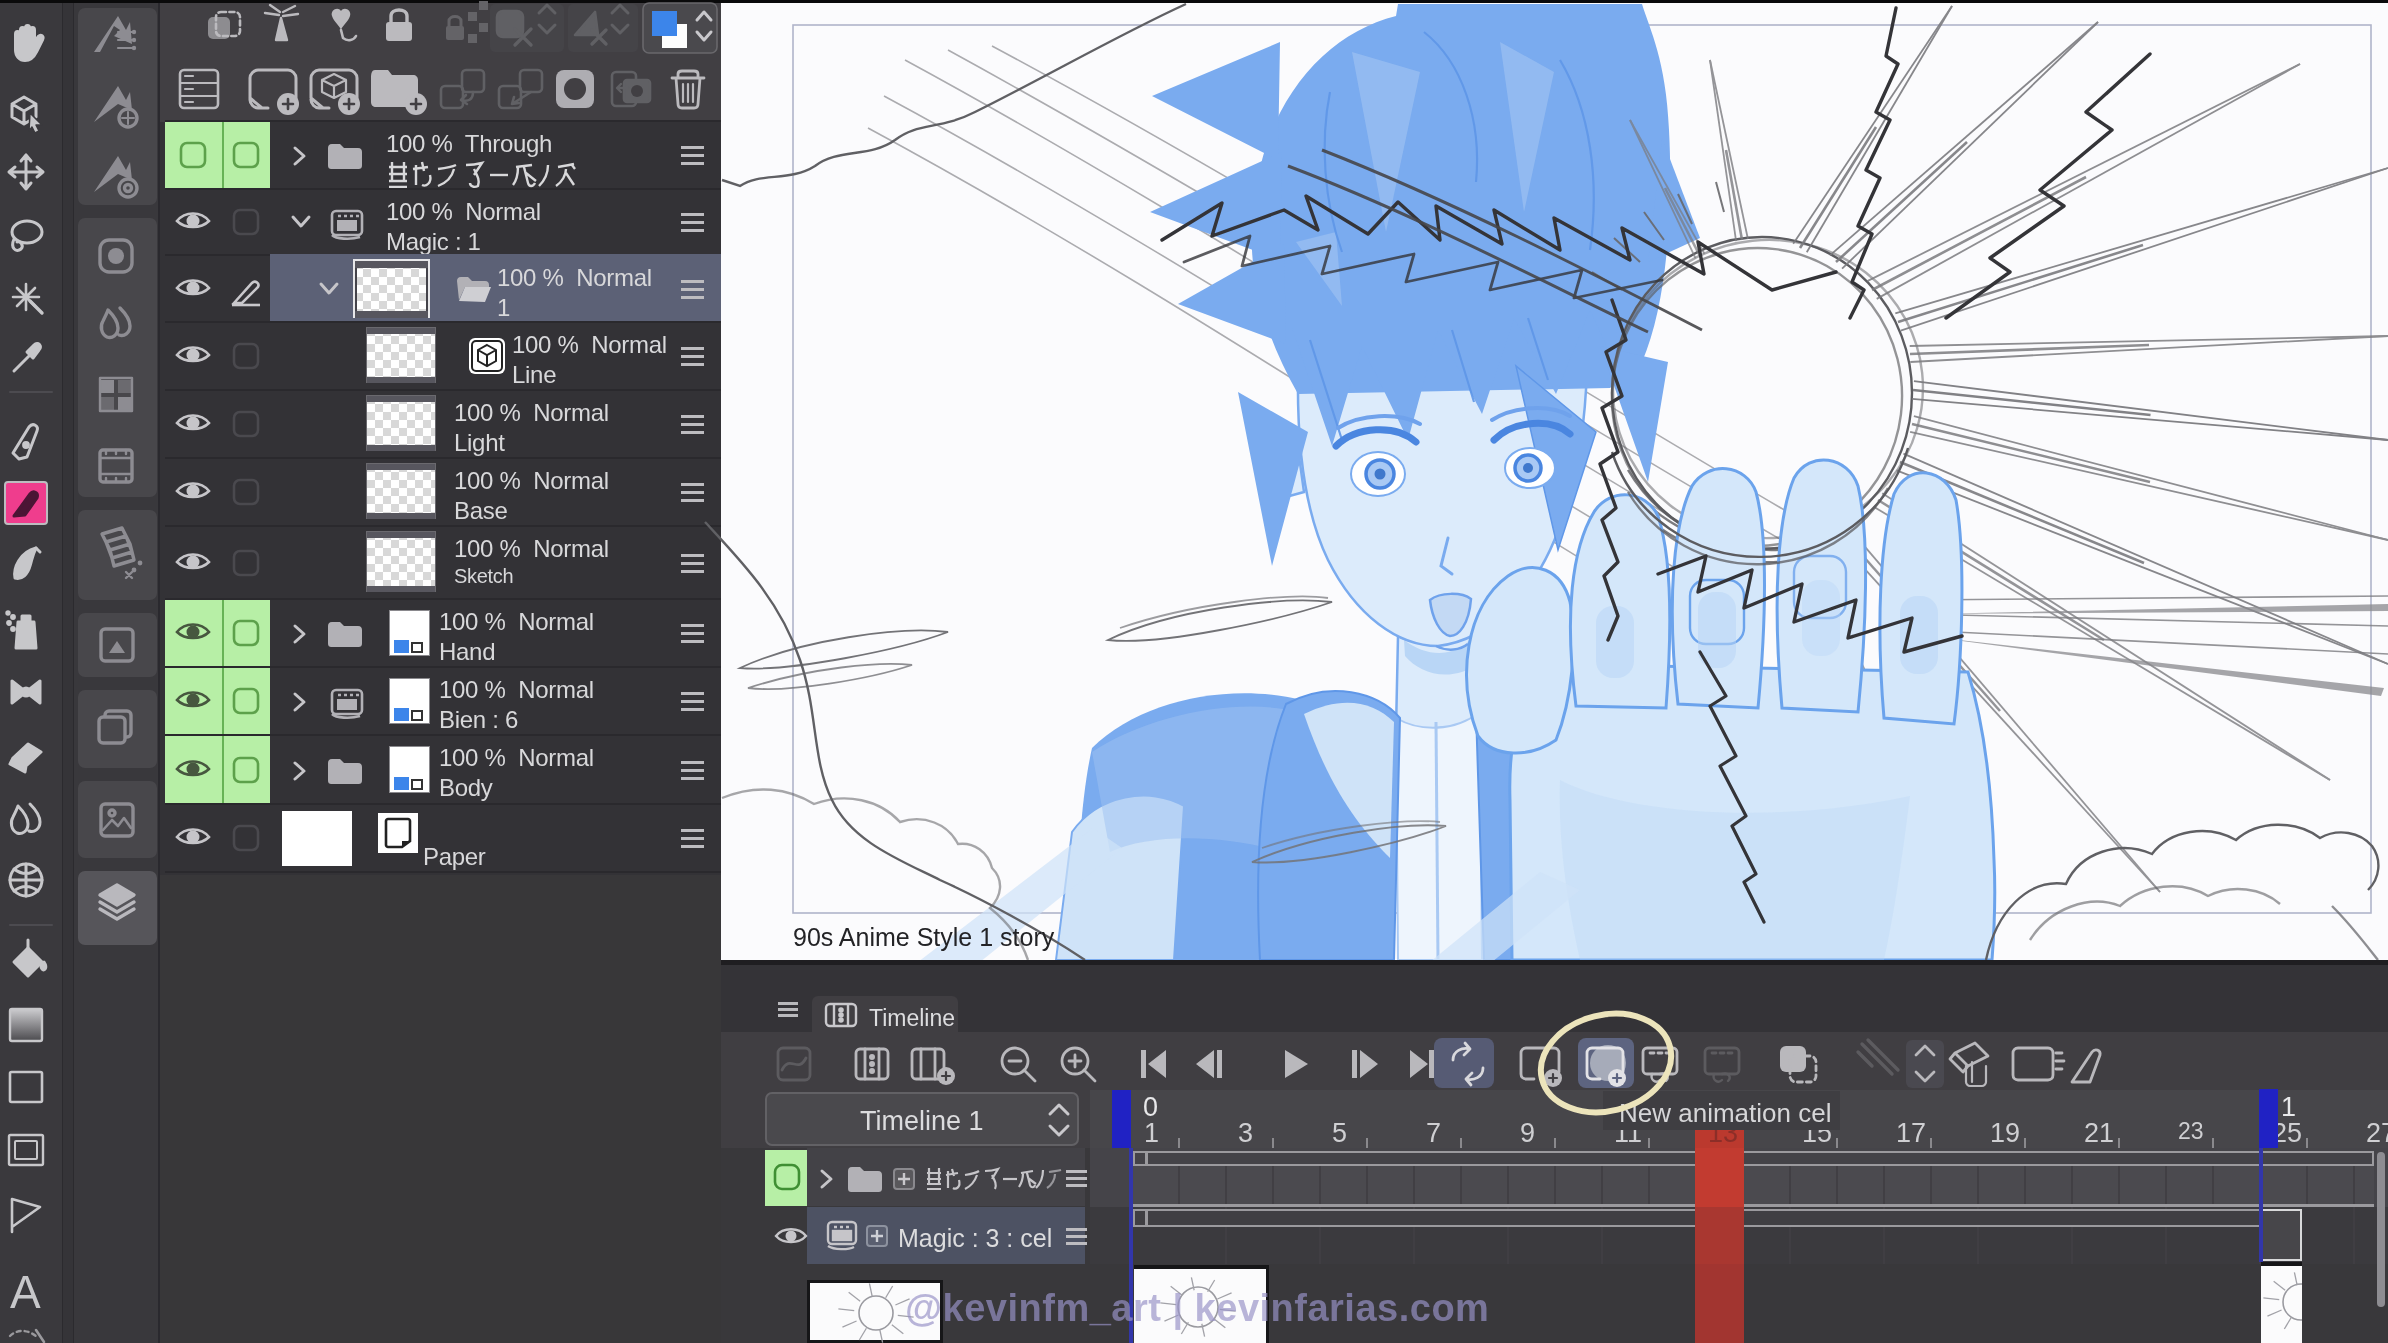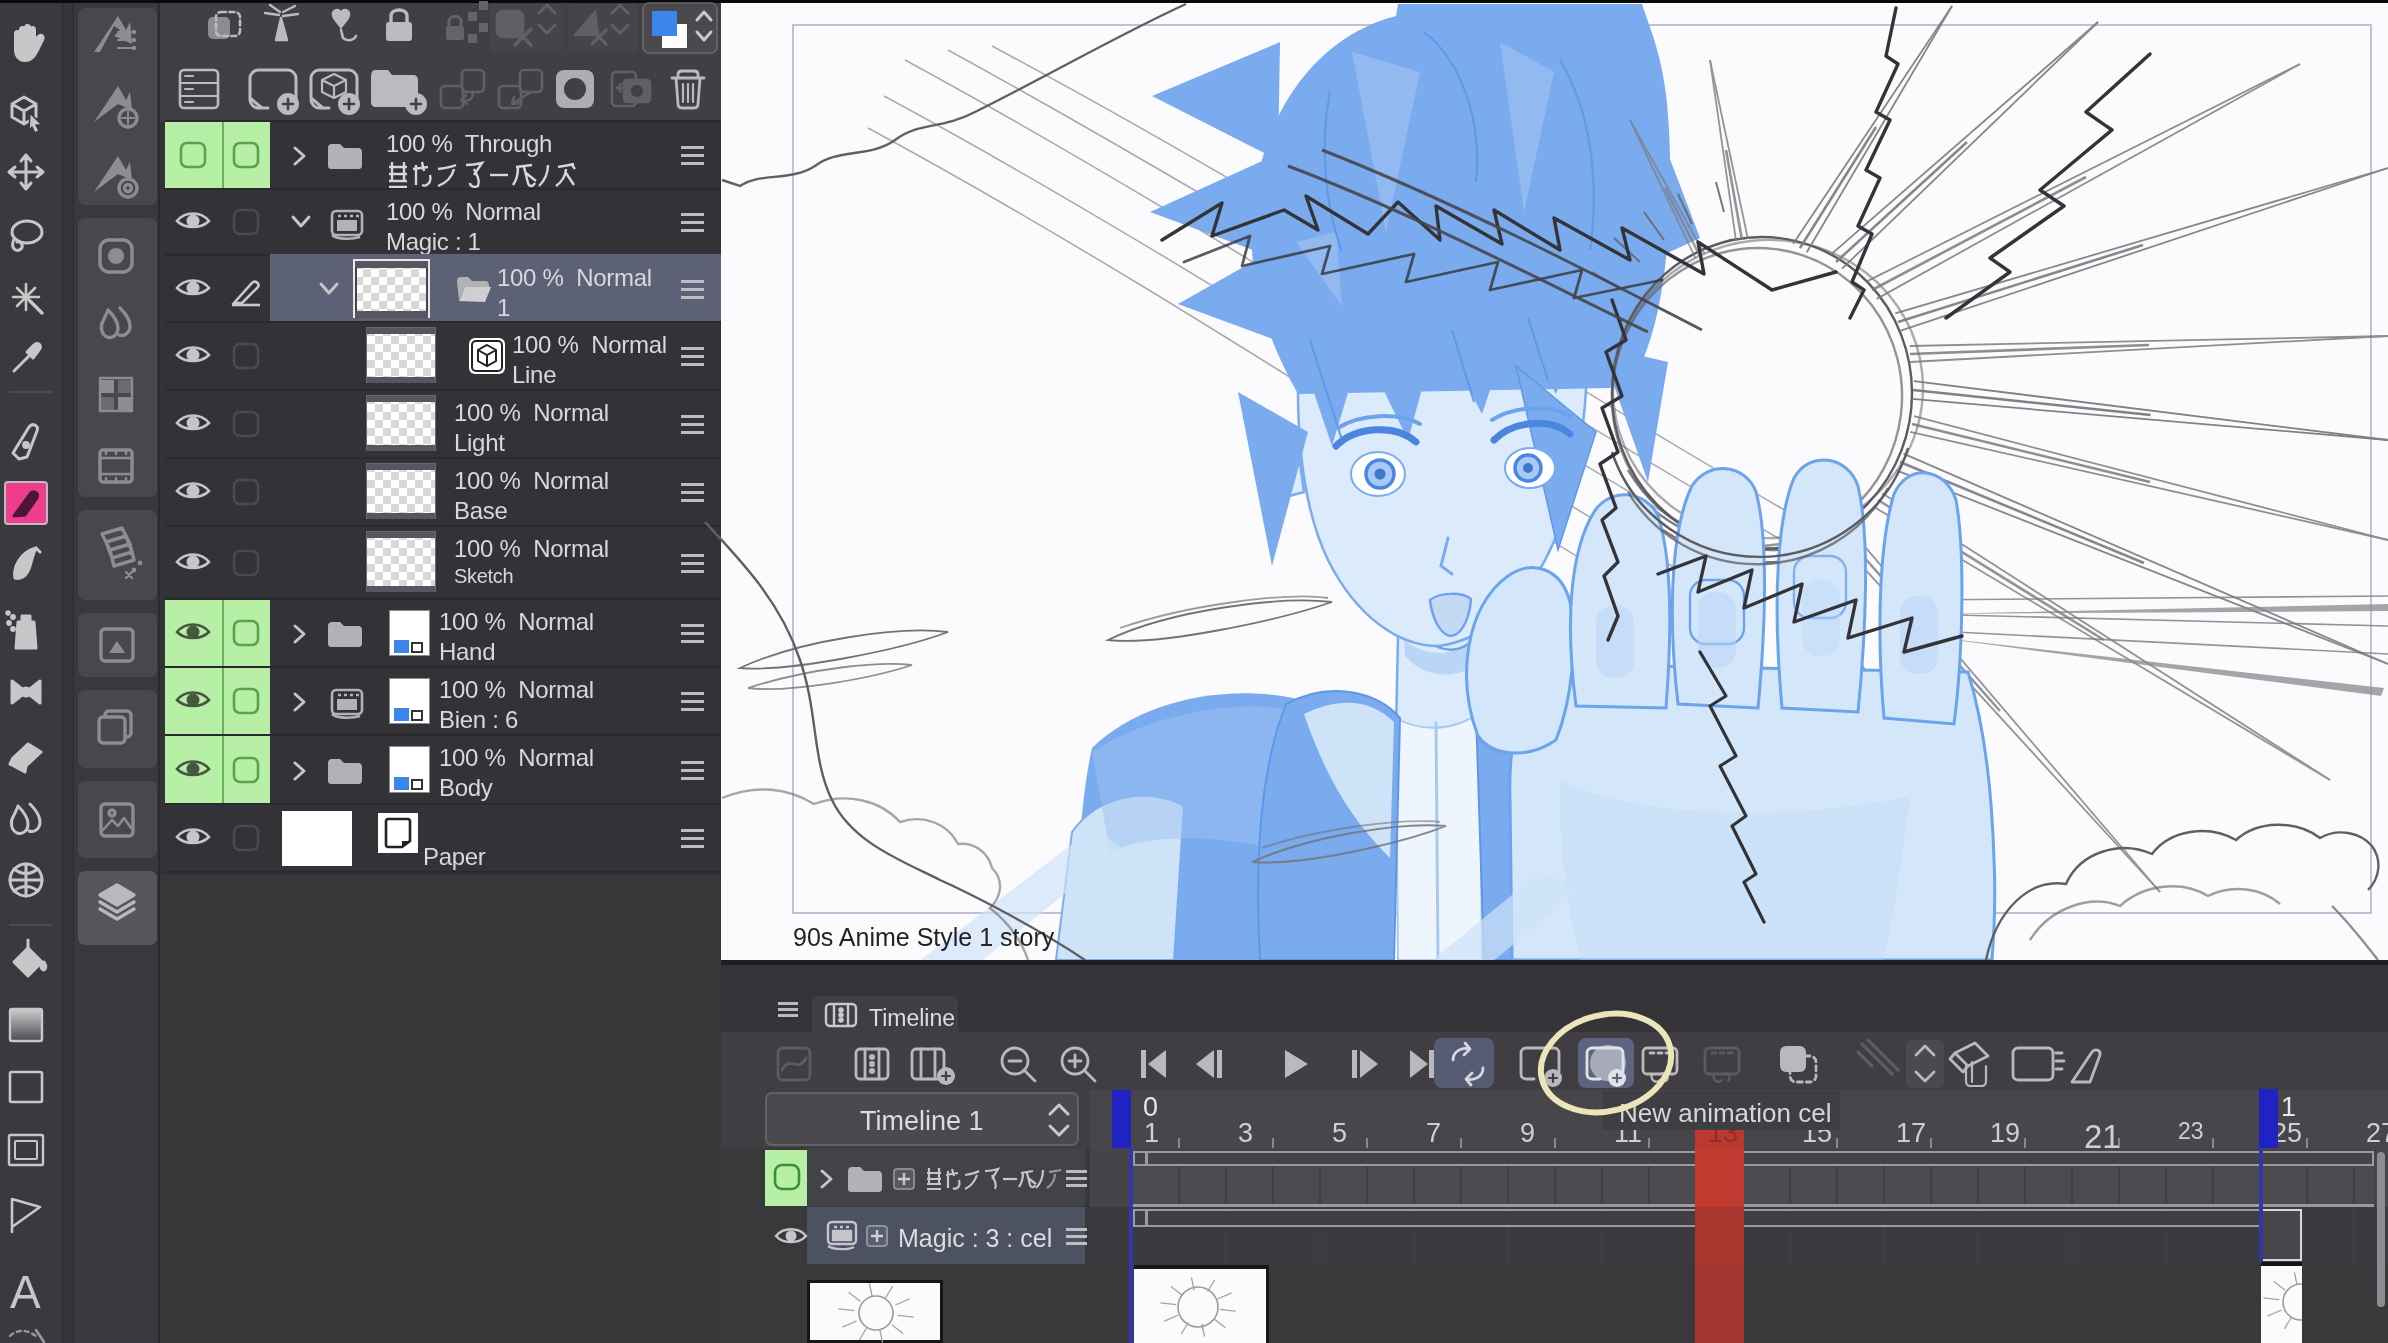--- a/index.html
+++ b/index.html
@@ -791,21 +791,21 @@
     <div class="txt" style="left:1144px;top:1118px;font-size:27px;color:#cfcfd2">1</div>
     <div class="txt" style="left:1238px;top:1118px;font-size:27px;color:#cfcfd2">3</div>
     <div class="txt" style="left:1332px;top:1118px;font-size:27px;color:#cfcfd2">5</div>
     <div class="txt" style="left:1426px;top:1118px;font-size:27px;color:#cfcfd2">7</div>
     <div class="txt" style="left:1520px;top:1118px;font-size:27px;color:#cfcfd2">9</div>
     <div class="txt" style="left:1614px;top:1118px;font-size:27px;color:#cfcfd2">11</div>
     <div class="txt" style="left:1708px;top:1118px;font-size:27px;color:#cfcfd2">13</div>
     <div class="txt" style="left:1802px;top:1118px;font-size:27px;color:#cfcfd2">15</div>
     <div class="txt" style="left:1896px;top:1118px;font-size:27px;color:#cfcfd2">17</div>
     <div class="txt" style="left:1990px;top:1118px;font-size:27px;color:#cfcfd2">19</div>
-    <div class="txt" style="left:2084px;top:1118px;font-size:33px;color:#cfcfd2">21</div>
+    <div class="txt" style="left:2084px;top:1118px;font-size:27px;color:#cfcfd2">21</div>
     <div class="txt" style="left:2178px;top:1118px;font-size:23px;color:#cfcfd2">23</div>
     <div class="txt" style="left:2272px;top:1118px;font-size:27px;color:#cfcfd2">25</div>
     <div class="txt" style="left:2366px;top:1118px;font-size:27px;color:#cfcfd2">27</div>
     <div class="txt" style="left:1143px;top:1092px;font-size:27px;color:#e8e8ea">0</div>
     <div class="txt" style="left:2281px;top:1092px;font-size:27px;color:#e8e8ea">1</div>
     <div class="abs" style="left:1112px;top:1090px;width:19px;height:58px;background:#2022c4"></div>
     <div class="abs" style="left:1129px;top:1148px;width:4px;height:195px;background:#3236aa"></div>
     <div class="abs" style="left:2259px;top:1089px;width:19px;height:59px;background:#2022c4"></div>
     <div class="abs" style="left:2259px;top:1148px;width:4px;height:114px;background:#3236aa"></div>
     <div class="abs" style="left:1695px;top:1091px;width:49px;height:57px;background:#bb392e"></div>
@@ -952,13 +952,14 @@
     <path d="M1955,1053 L1975,1043 L1988,1056 L1968,1066 Z M1968,1066 L1963,1072 L1950,1059 L1955,1053"></path>
     <path d="M1972,1062 L1972,1082 M1966,1066 L1966,1082 C1966,1084 1968,1086 1970,1086 L1982,1086 C1984,1086 1986,1084 1986,1082 L1986,1066" stroke-width="2.2"></path>
     <path d="M2018,1048 L2048,1048 C2051,1048 2053,1050 2053,1053 L2053,1075 C2053,1078 2051,1080 2048,1080 L2018,1080 C2015,1080 2013,1078 2013,1075 L2013,1053 C2013,1050 2015,1048 2018,1048 Z M2056,1053 L2062,1053 M2056,1061 L2064,1061 M2056,1069 L2062,1069"></path>
     <path d="M2072,1082 L2092,1052 C2095,1048 2101,1050 2100,1055 L2090,1082 Z"></path>
   </svg>
     <div class="abs" style="left:1603px;top:1091px;width:237px;height:39px;background:#3f3e42"></div>
     <div class="txt" style="left:1619px;top:1098px;font-size:26px;color:#d6d6d8">New animation cel</div>
     <svg style="left:1521px;top:998px;width:180px;height:140px" viewBox="0 0 180 140">
       <ellipse cx="85" cy="65" rx="66" ry="48" fill="none" stroke="#ece4bb" stroke-width="6" transform="rotate(-14 85 65)"></ellipse>
     </svg>
+    <div class="txt" style="left:905px;top:1287px;font-size:38px;font-weight:bold;color:rgba(152,146,199,0.68);letter-spacing:0.5px">@kevinfm_art | kevinfarias.com</div>
   </div>
 
 </body></html>

